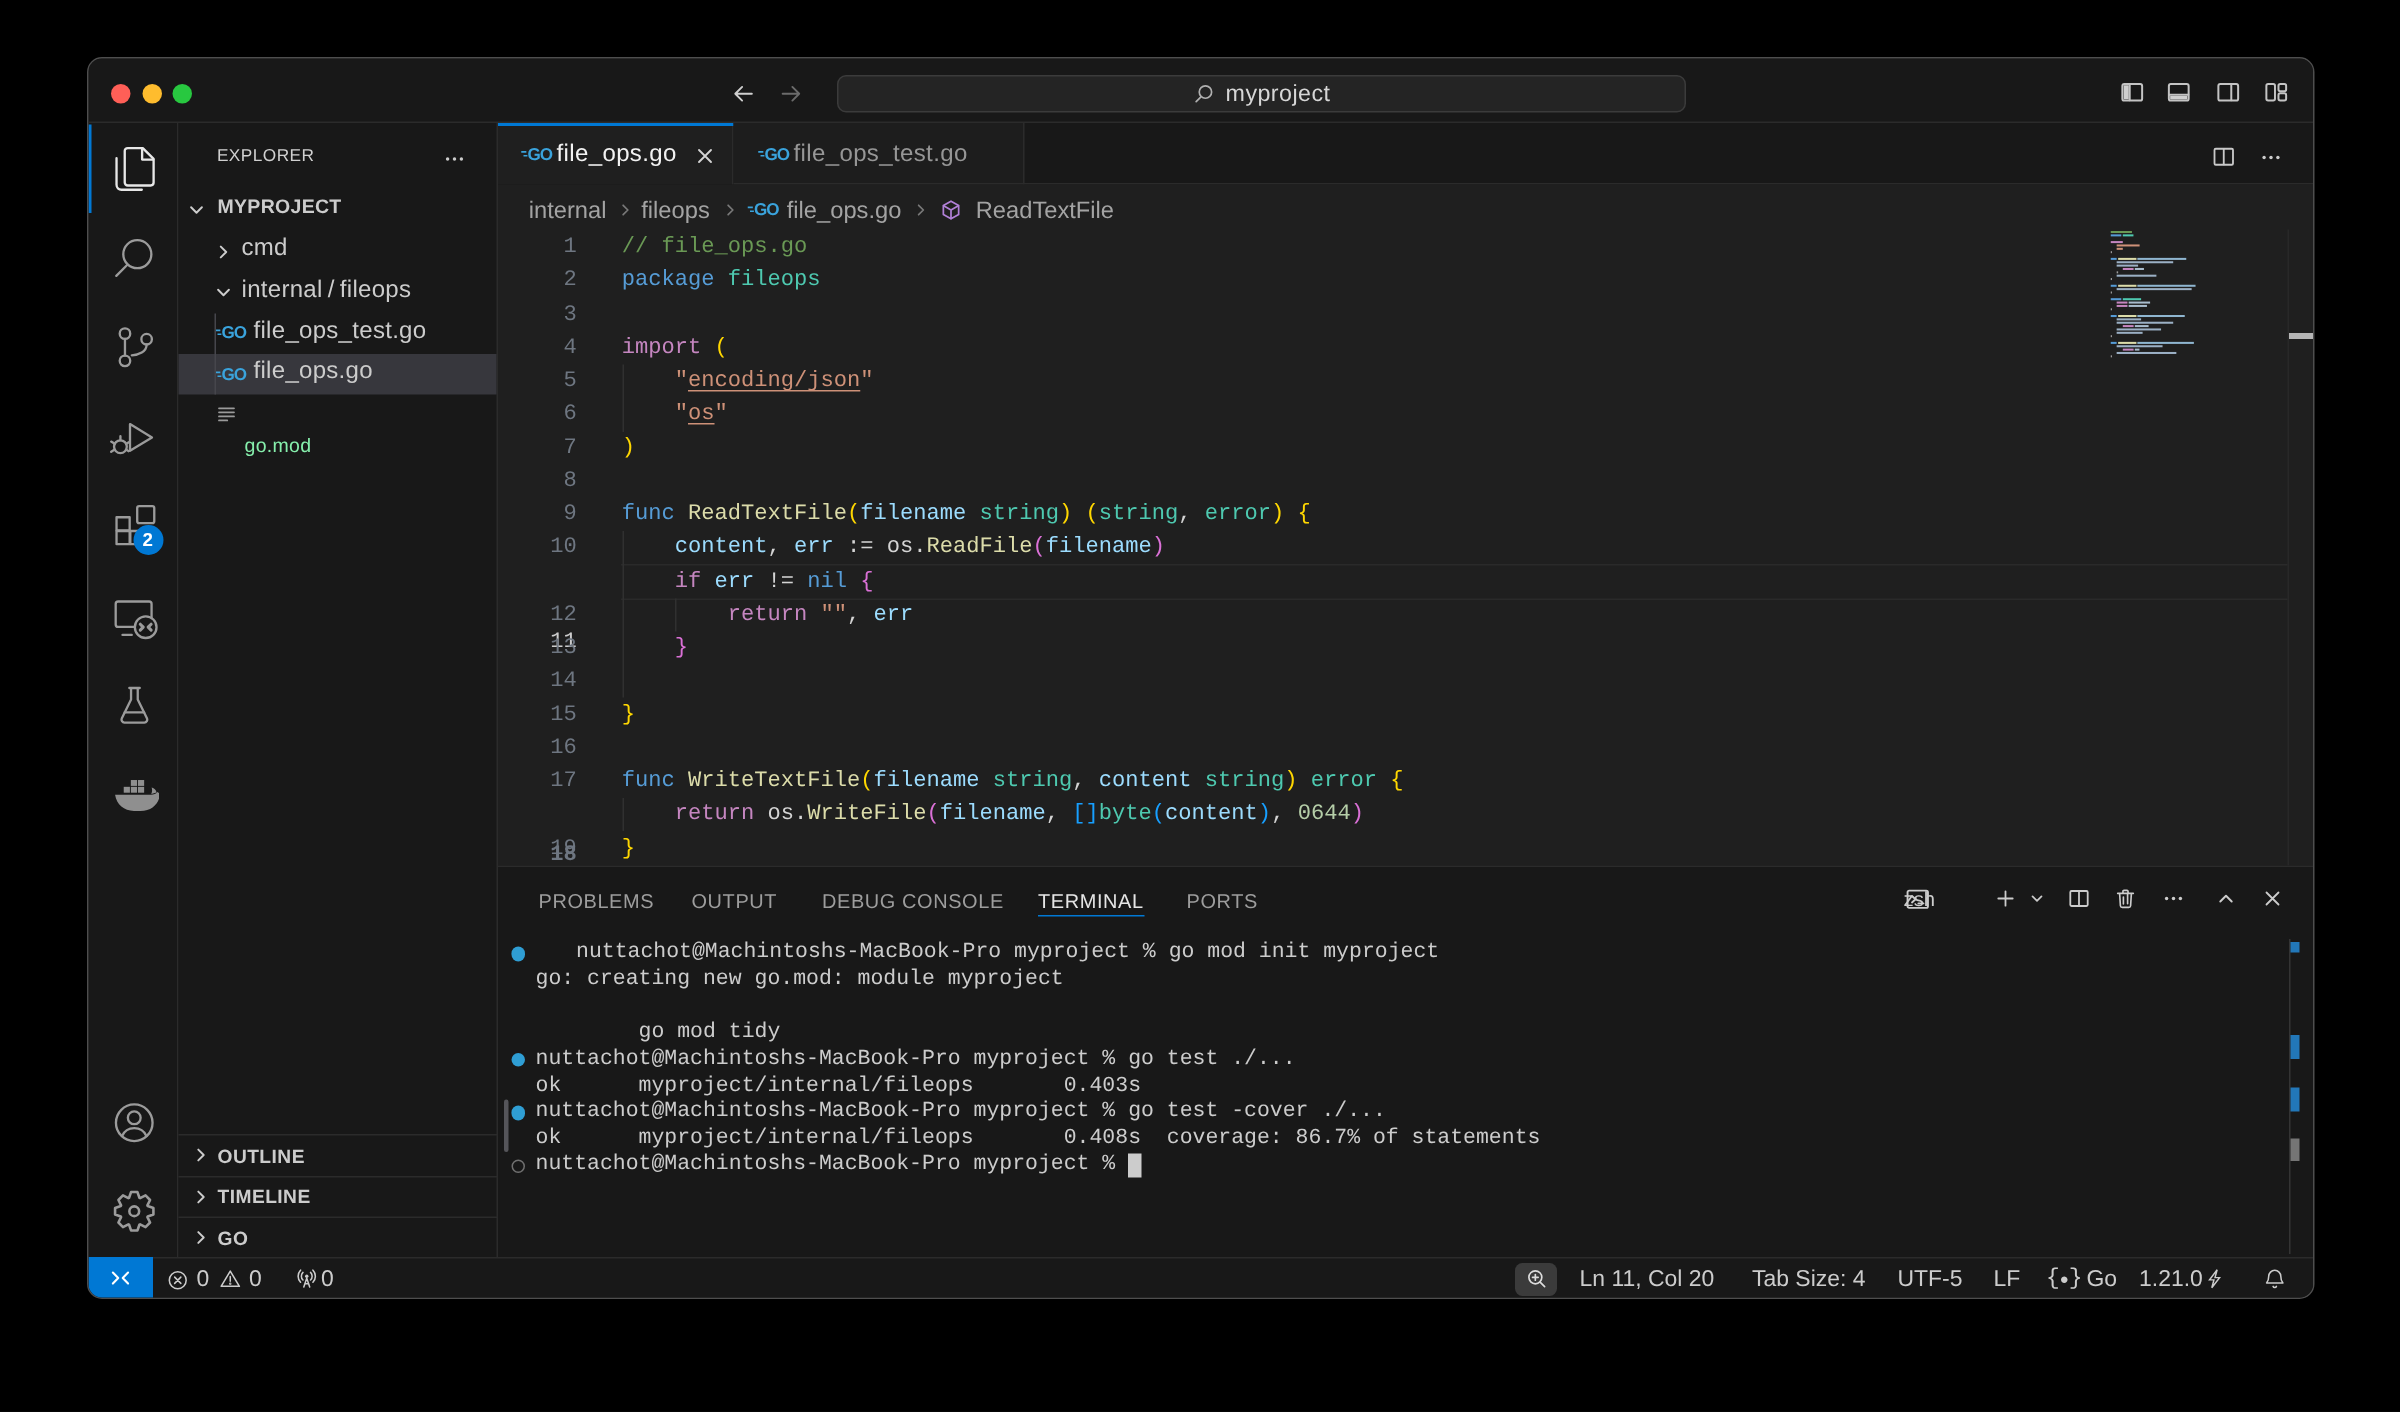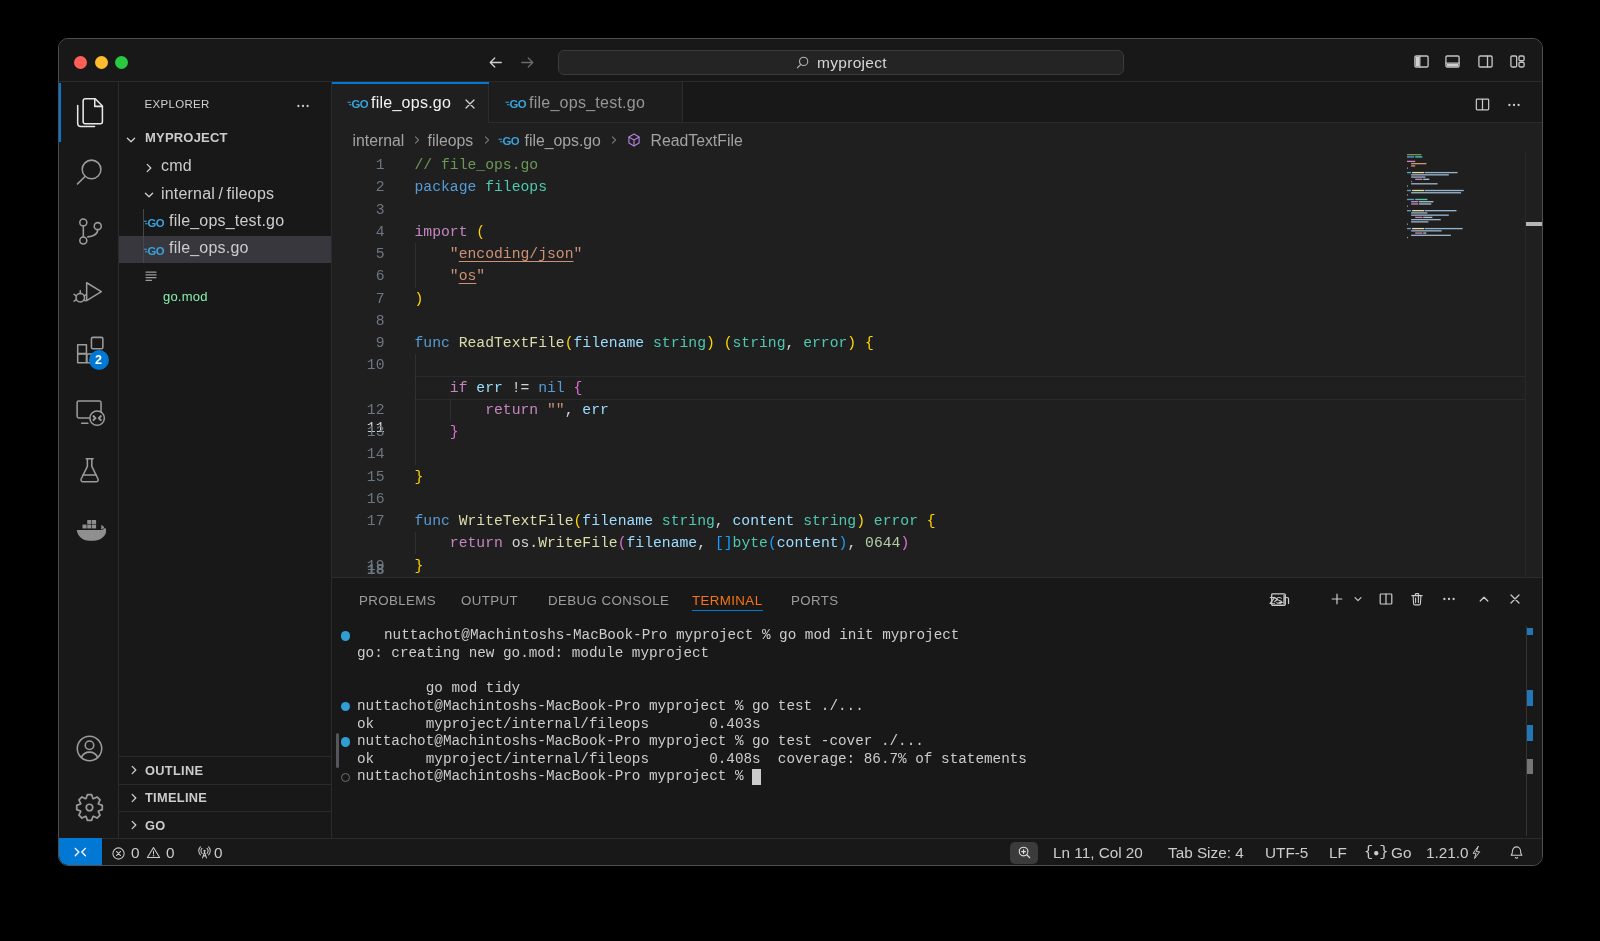--- a/index.html
+++ b/index.html
@@ -247,20 +247,21 @@
 <div class="abs ln" style="left:255px;top:204.00px;">5</div>
 <div class="abs cl" style="left:355.5px;top:204.00px;"><span class="c-str">    "</span><span class="c-stru">encoding/json</span><span class="c-str">"</span></div>
 <div class="abs ln" style="left:255px;top:226.25px;">6</div>
 <div class="abs cl" style="left:355.5px;top:226.25px;"><span class="c-str">    "</span><span class="c-stru">os</span><span class="c-str">"</span></div>
 <div class="abs ln" style="left:255px;top:248.50px;">7</div>
 <div class="abs cl" style="left:355.5px;top:248.50px;"><span class="c-b1">)</span></div>
 <div class="abs ln" style="left:255px;top:270.75px;">8</div>
 <div class="abs ln" style="left:255px;top:293.00px;">9</div>
 <div class="abs cl" style="left:355.5px;top:293.00px;"><span class="c-kw">func </span><span class="c-fn">ReadTextFile</span><span class="c-b1">(</span><span class="c-var">filename </span><span class="c-typ">string</span><span class="c-b1">) (</span><span class="c-typ">string</span><span class="c-w">, </span><span class="c-typ">error</span><span class="c-b1">) {</span></div>
 <div class="abs ln" style="left:255px;top:315.25px;">10</div>
+<div class="abs cl" style="left:355.5px;top:315.25px;"><span class="c-w">    </span><span class="c-var">content</span><span class="c-w">, </span><span class="c-var">err</span><span class="c-w"> := os.</span><span class="c-fn">ReadFile</span><span class="c-b2">(</span><span class="c-var">filename</span><span class="c-b2">)</span></div>
 <div class="abs lnA" style="left:255px;top:337.50px;margin-top:40px;">11</div>
 <div class="abs cl" style="left:355.5px;top:337.50px;"><span class="c-w">    </span><span class="c-ctl">if </span><span class="c-var">err</span><span class="c-w"> != </span><span class="c-kw">nil</span><span class="c-b2"> {</span></div>
 <div class="abs ln" style="left:255px;top:359.75px;">12</div>
 <div class="abs cl" style="left:355.5px;top:359.75px;"><span class="c-w">        </span><span class="c-ctl">return </span><span class="c-str">""</span><span class="c-w">, </span><span class="c-var">err</span></div>
 <div class="abs ln" style="left:255px;top:382.00px;">13</div>
 <div class="abs cl" style="left:355.5px;top:382.00px;"><span class="c-b2">    }</span></div>
 <div class="abs ln" style="left:255px;top:404.25px;">14</div>
 <div class="abs ln" style="left:255px;top:426.50px;">15</div>
 <div class="abs cl" style="left:355.5px;top:426.50px;"><span class="c-b1">}</span></div>
 <div class="abs ln" style="left:255px;top:448.75px;">16</div>
@@ -318,21 +319,21 @@
       <rect x="16.2" y="78.40" width="3.1" height="1.35" fill="#a8bccd"></rect>
       <rect x="4.1" y="80.64" width="39.8" height="1.35" fill="#9bb0c5"></rect>
       <rect x="0.0" y="82.88" width="1.0" height="1.35" fill="#9a9a9a"></rect>
     </svg>
 <div class="abs" style="left:1466px;top:114px;width:1px;height:424px;background:#282828;"></div>
 <div class="abs" style="left:1466.5px;top:182.5px;width:17.5px;height:4.5px;background:#b5b5b5;"></div>
 <div class="abs" style="left:273px;top:538px;width:1212px;height:261px;background:#181818;border-top:1px solid #2b2b2b;"></div>
 <div class="abs" style="left:300px;top:553.5px;font-size:13.3px;letter-spacing:0.4px;color:#9d9d9d;">PROBLEMS</div>
 <div class="abs" style="left:402px;top:553.5px;font-size:13.3px;letter-spacing:0.4px;color:#9d9d9d;">OUTPUT</div>
 <div class="abs" style="left:489px;top:553.5px;font-size:13.3px;letter-spacing:0.4px;color:#9d9d9d;">DEBUG CONSOLE</div>
-<div class="abs" style="left:633px;top:553.5px;font-size:13.3px;letter-spacing:0.4px;color:#f97316;">TERMINAL</div>
+<div class="abs" style="left:633px;top:553.5px;font-size:13.3px;letter-spacing:0.4px;color:#e5e5e5;">TERMINAL</div>
 <div class="abs" style="left:732px;top:553.5px;font-size:13.3px;letter-spacing:0.4px;color:#9d9d9d;">PORTS</div>
 <div class="abs" style="left:633px;top:570.5px;width:71px;height:1.5px;background:#0078d4;"></div>
 <div class="abs" style="left:1210.5px;top:551.9px;"><svg width="17" height="17" viewBox="0 0 16 16" fill="none" stroke="#cccccc" stroke-width="1.2" stroke-linecap="round" stroke-linejoin="round">
         <rect x="1.6" y="2.6" width="12.8" height="10.8" rx="1"></rect>
         <path d="M4.4 6l2.2 2-2.2 2M8.4 10.6h3.2"></path>
       </svg></div>
 <div class="abs" style="left:1210px;top:552.5px;font-size:13.5px;color:#cccccc;">zsh</div>
 <div class="abs" style="left:1270.4px;top:552.4px;"><svg width="16" height="16" viewBox="0 0 16 16" fill="none" stroke="#cccccc" stroke-width="1.2" stroke-linecap="round" stroke-linejoin="round">
         <path d="M8 3.2v9.6M3.2 8h9.6"></path>
       </svg></div>

